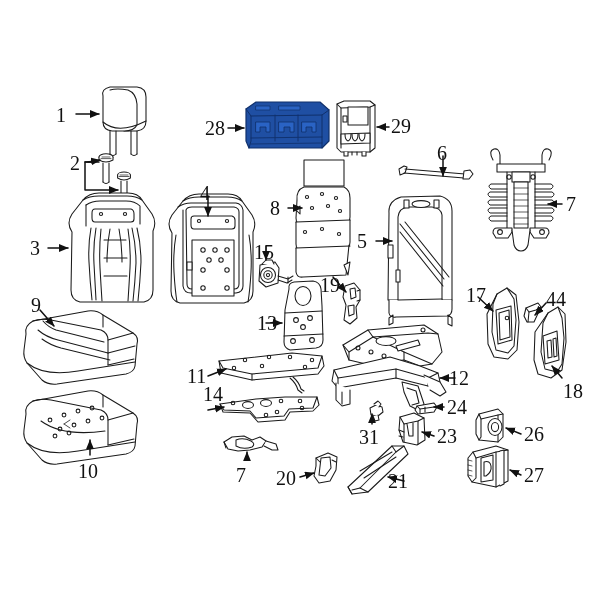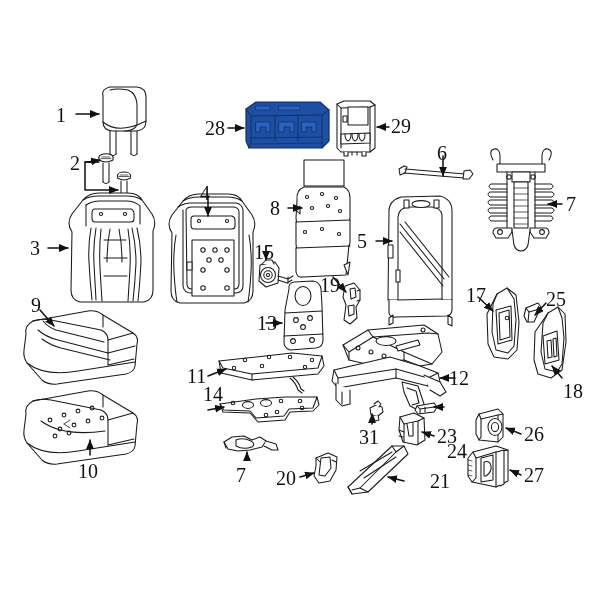--- a/index.html
+++ b/index.html
@@ -500,23 +500,23 @@
   <div class="callout-label" style="left:187px; top:366px;">11</div>
   <div class="callout-label" style="left:449px; top:368px;">12</div>
   <div class="callout-label" style="left:245px; top:313px;margin-left:12px;">13</div>
   <div class="callout-label" style="left:187px; top:384px;margin-left:16px;">14</div>
   <div class="callout-label" style="left:254px; top:242px;">15</div>
   <div class="callout-label" style="left:236px; top:465px;">7</div>
   <div class="callout-label" style="left:466px; top:285px;">17</div>
   <div class="callout-label" style="left:563px; top:381px;">18</div>
   <div class="callout-label" style="left:320px; top:263px;margin-top:12px;">19</div>
   <div class="callout-label" style="left:276px; top:468px;">20</div>
-  <div class="callout-label" style="left:430px; top:471px;">21</div>
+  <div class="callout-label" style="left:388px; top:471px;">21</div>
   <div class="callout-label" style="left:359px; top:427px;">31</div>
   <div class="callout-label" style="left:437px; top:426px;">23</div>
-  <div class="callout-label" style="left:447px; top:397px;margin-top:44px;">24</div>
-  <div class="callout-label" style="left:546px; top:289px;">25</div>
+  <div class="callout-label" style="left:447px; top:397px;">24</div>
+  <div class="callout-label" style="left:546px; top:289px;">44</div>
   <div class="callout-label" style="left:524px; top:424px;">26</div>
   <div class="callout-label" style="left:524px; top:465px;">27</div>
   <div class="callout-label" style="left:205px; top:118px;">28</div>
   <div class="callout-label" style="left:391px; top:116px;">29</div>
 
 </div>
 
 </body></html>

